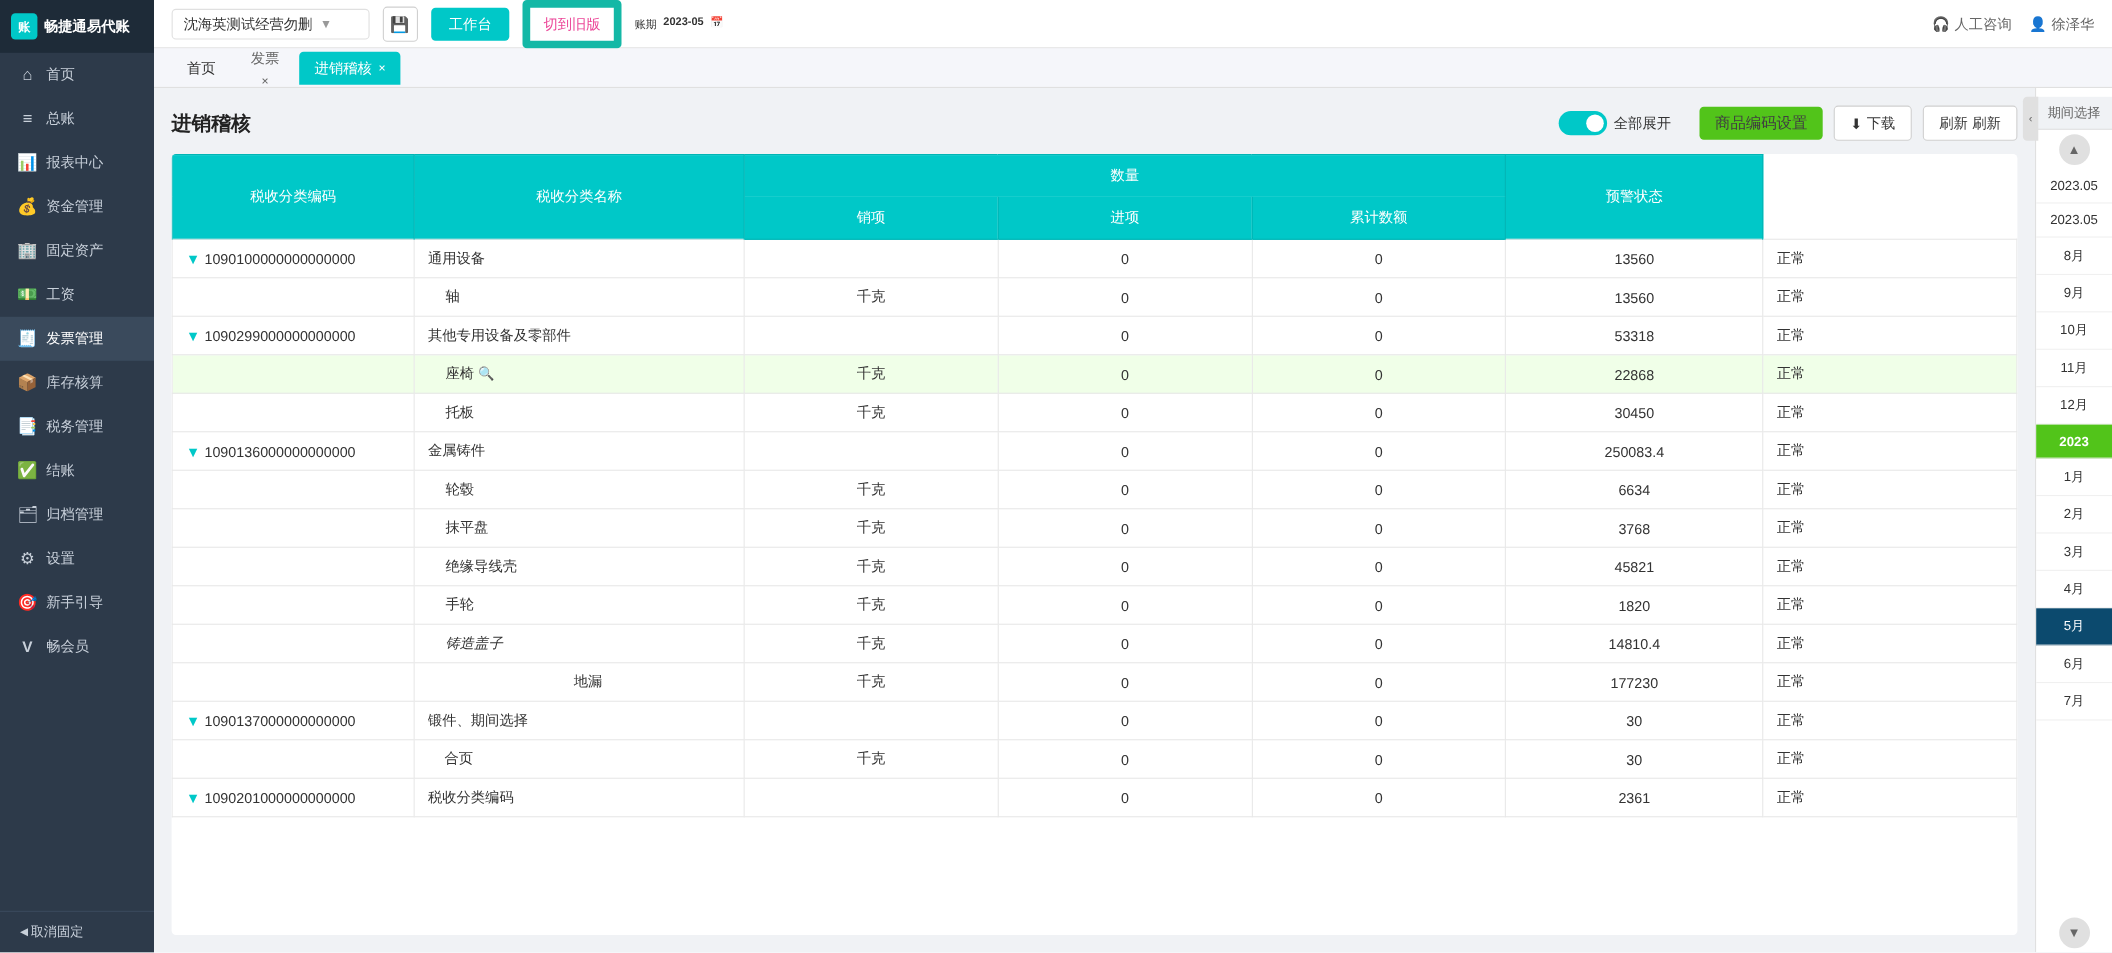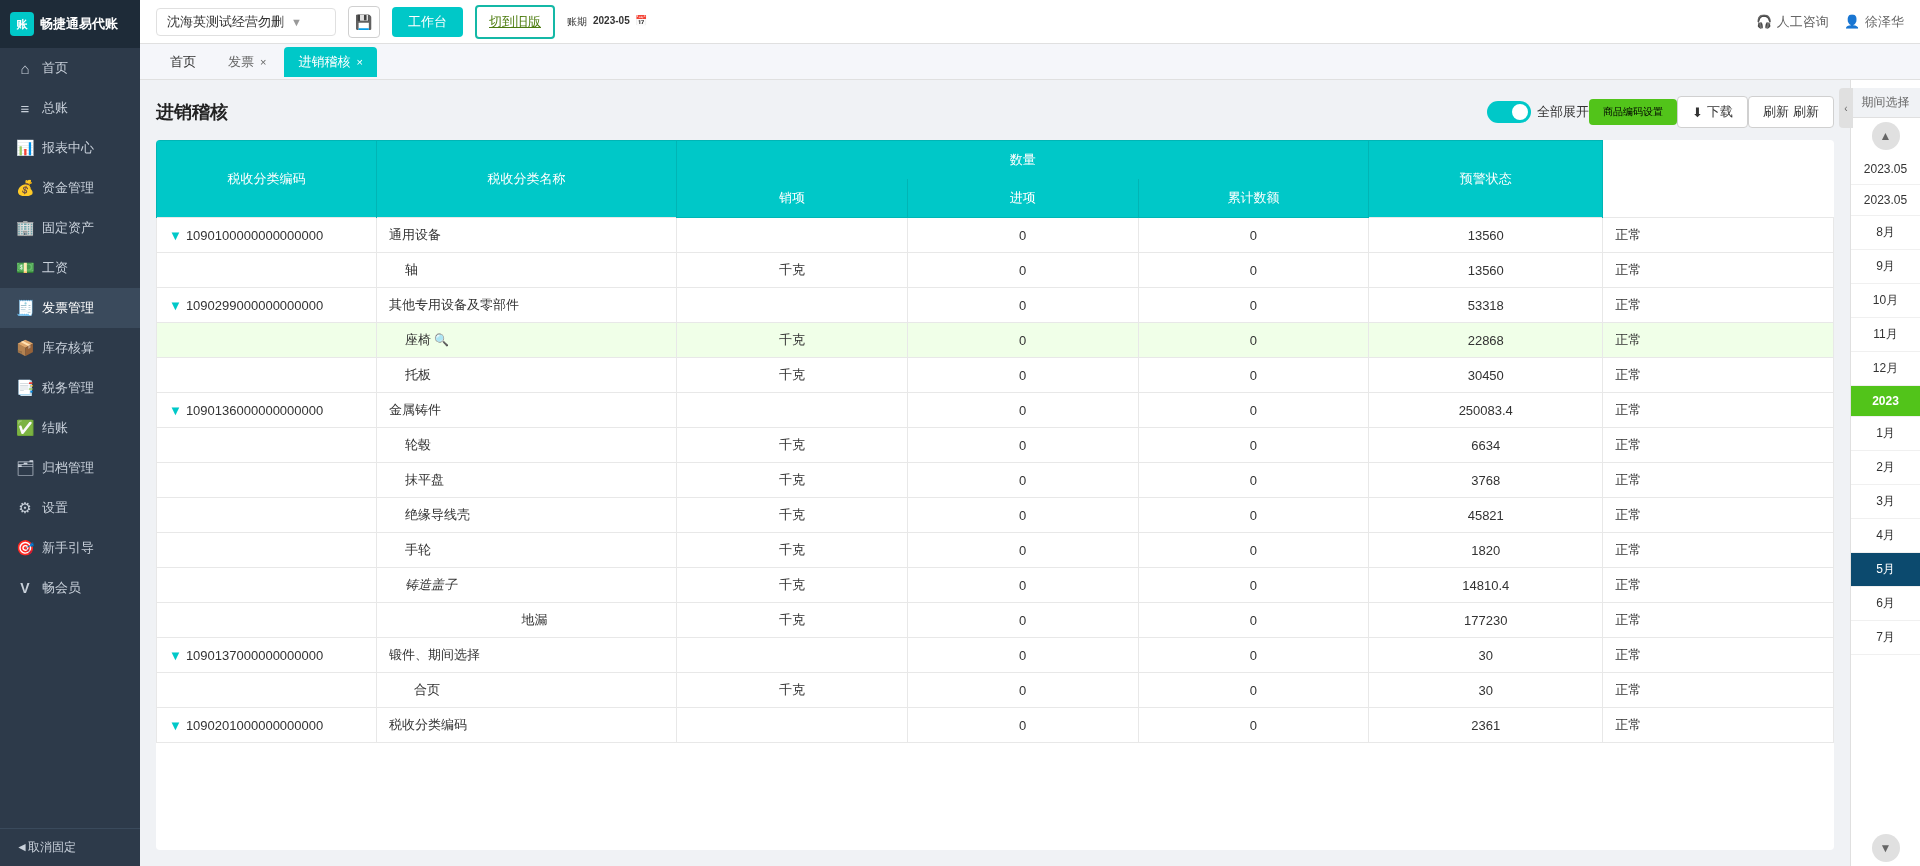--- a/index.html
+++ b/index.html
@@ -100,27 +100,26 @@
       background: #00c8c8;
       color: white;
       border: none;
       border-radius: 4px;
       padding: 6px 16px;
       cursor: pointer;
       font-size: 13px;
     }
     .topbar-switch-btn {
       background: #fff;
-      color: #4d7c0f;
-      border: 2px solid #14b8a6;
+      color: #ec4899;
+      border: 7px solid #14b8a6;
       border-radius: 4px;
       padding: 6px 12px;
       cursor: pointer;
       font-size: 13px;
-      text-decoration: underline;
     }
     .topbar-period {
       display: flex;
       align-items: flex-start;
       gap: 6px;
       color: #333;
       font-size: 10px;
     }
     .topbar-right {
       margin-left: auto;
@@ -181,21 +180,21 @@
       margin-bottom: 12px;
     }
     .page-title {
       font-size: 18px;
       font-weight: bold;
       color: #222;
     }
     .page-actions {
       display: flex;
       align-items: center;
-      gap: 0;
+      gap: 10px;
     }
     .toggle-btn {
       display: flex;
       align-items: center;
       gap: 6px;
       font-size: 13px;
       color: #333;
     }
     .toggle-switch {
       width: 44px; height: 22px;
@@ -207,26 +206,27 @@
     .toggle-switch::after {
       content: '';
       position: absolute;
       right: 3px; top: 3px;
       width: 16px; height: 16px;
       background: white;
       border-radius: 50%;
     }
     .btn-green {
       background: #52c41a;
-      color: #000000;
+      color: #404040;
       border: none;
       border-radius: 4px;
       padding: 6px 14px;
       cursor: pointer;
-      font-size: 10px;
+      font-size: 14px;
+      margin-left: 16px;
     }
     .btn-outline {
       background: #fff;
       color: #333;
       border: 1px solid #d0d0d0;
       border-radius: 4px;
       padding: 6px 14px;
       cursor: pointer;
       font-size: 13px;
       display: flex; align-items: center; gap: 4px;
@@ -442,21 +442,21 @@
         <span>👤</span>
         <span>徐泽华</span>
       </div>
     </div>
   </div>
 
   <div class="tabs">
     <div class="tab tab-home">
       <span>首页</span>
     </div>
-    <div class="tab" style="margin-left:4px;">
+    <div class="tab" style="margin-left:4px;flex-direction:column;">
       <span>发票</span>
       <span class="close">×</span>
     </div>
     <div class="tab active" style="margin-left:4px;">
       <span>进销稽核</span>
       <span class="close">×</span>
     </div>
   </div>
 
   <div class="content">
@@ -617,21 +617,21 @@
       </td>
       <td>锻件、期间选择</td>
       <td></td>
       <td class="text-center">0</td>
       <td class="text-center">0</td>
       <td class="text-center">30</td>
       <td>正常</td>
     </tr>
               <tr>
       <td></td>
-      <td style="padding-left:37px;">合页</td>
+      <td style="padding-left:27px;">合页</td>
       <td class="text-center">千克</td>
       <td class="text-center">0</td>
       <td class="text-center">0</td>
       <td class="text-center">30</td>
       <td>正常</td>
     </tr>
               <tr>
       <td style="color:#333;">
         <span class="expand-icon">▼</span>1090201000000000000
       </td>

